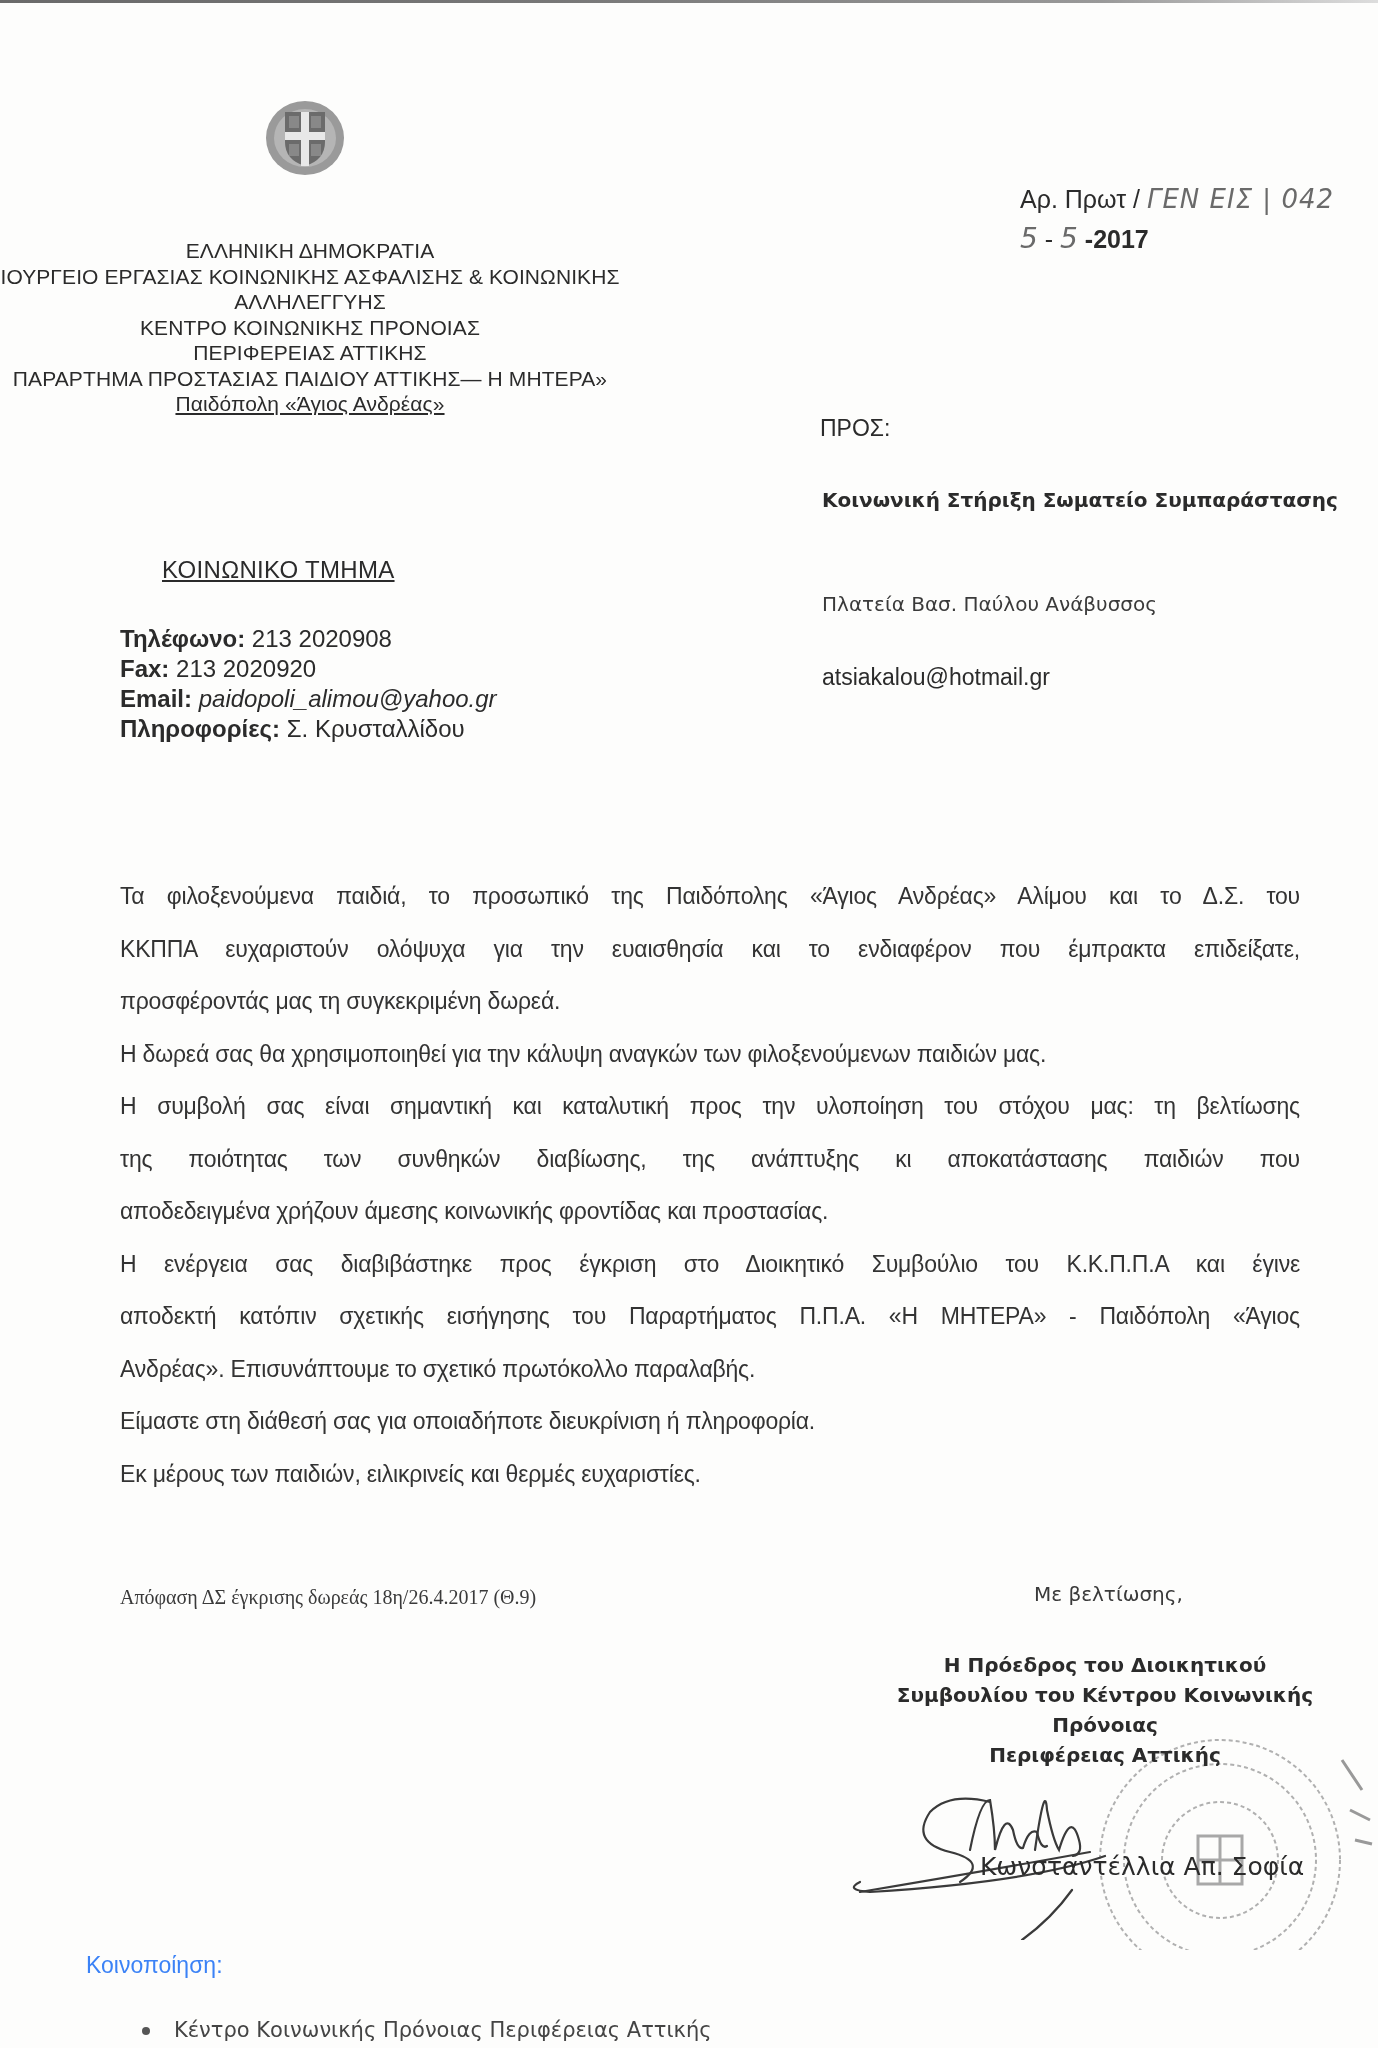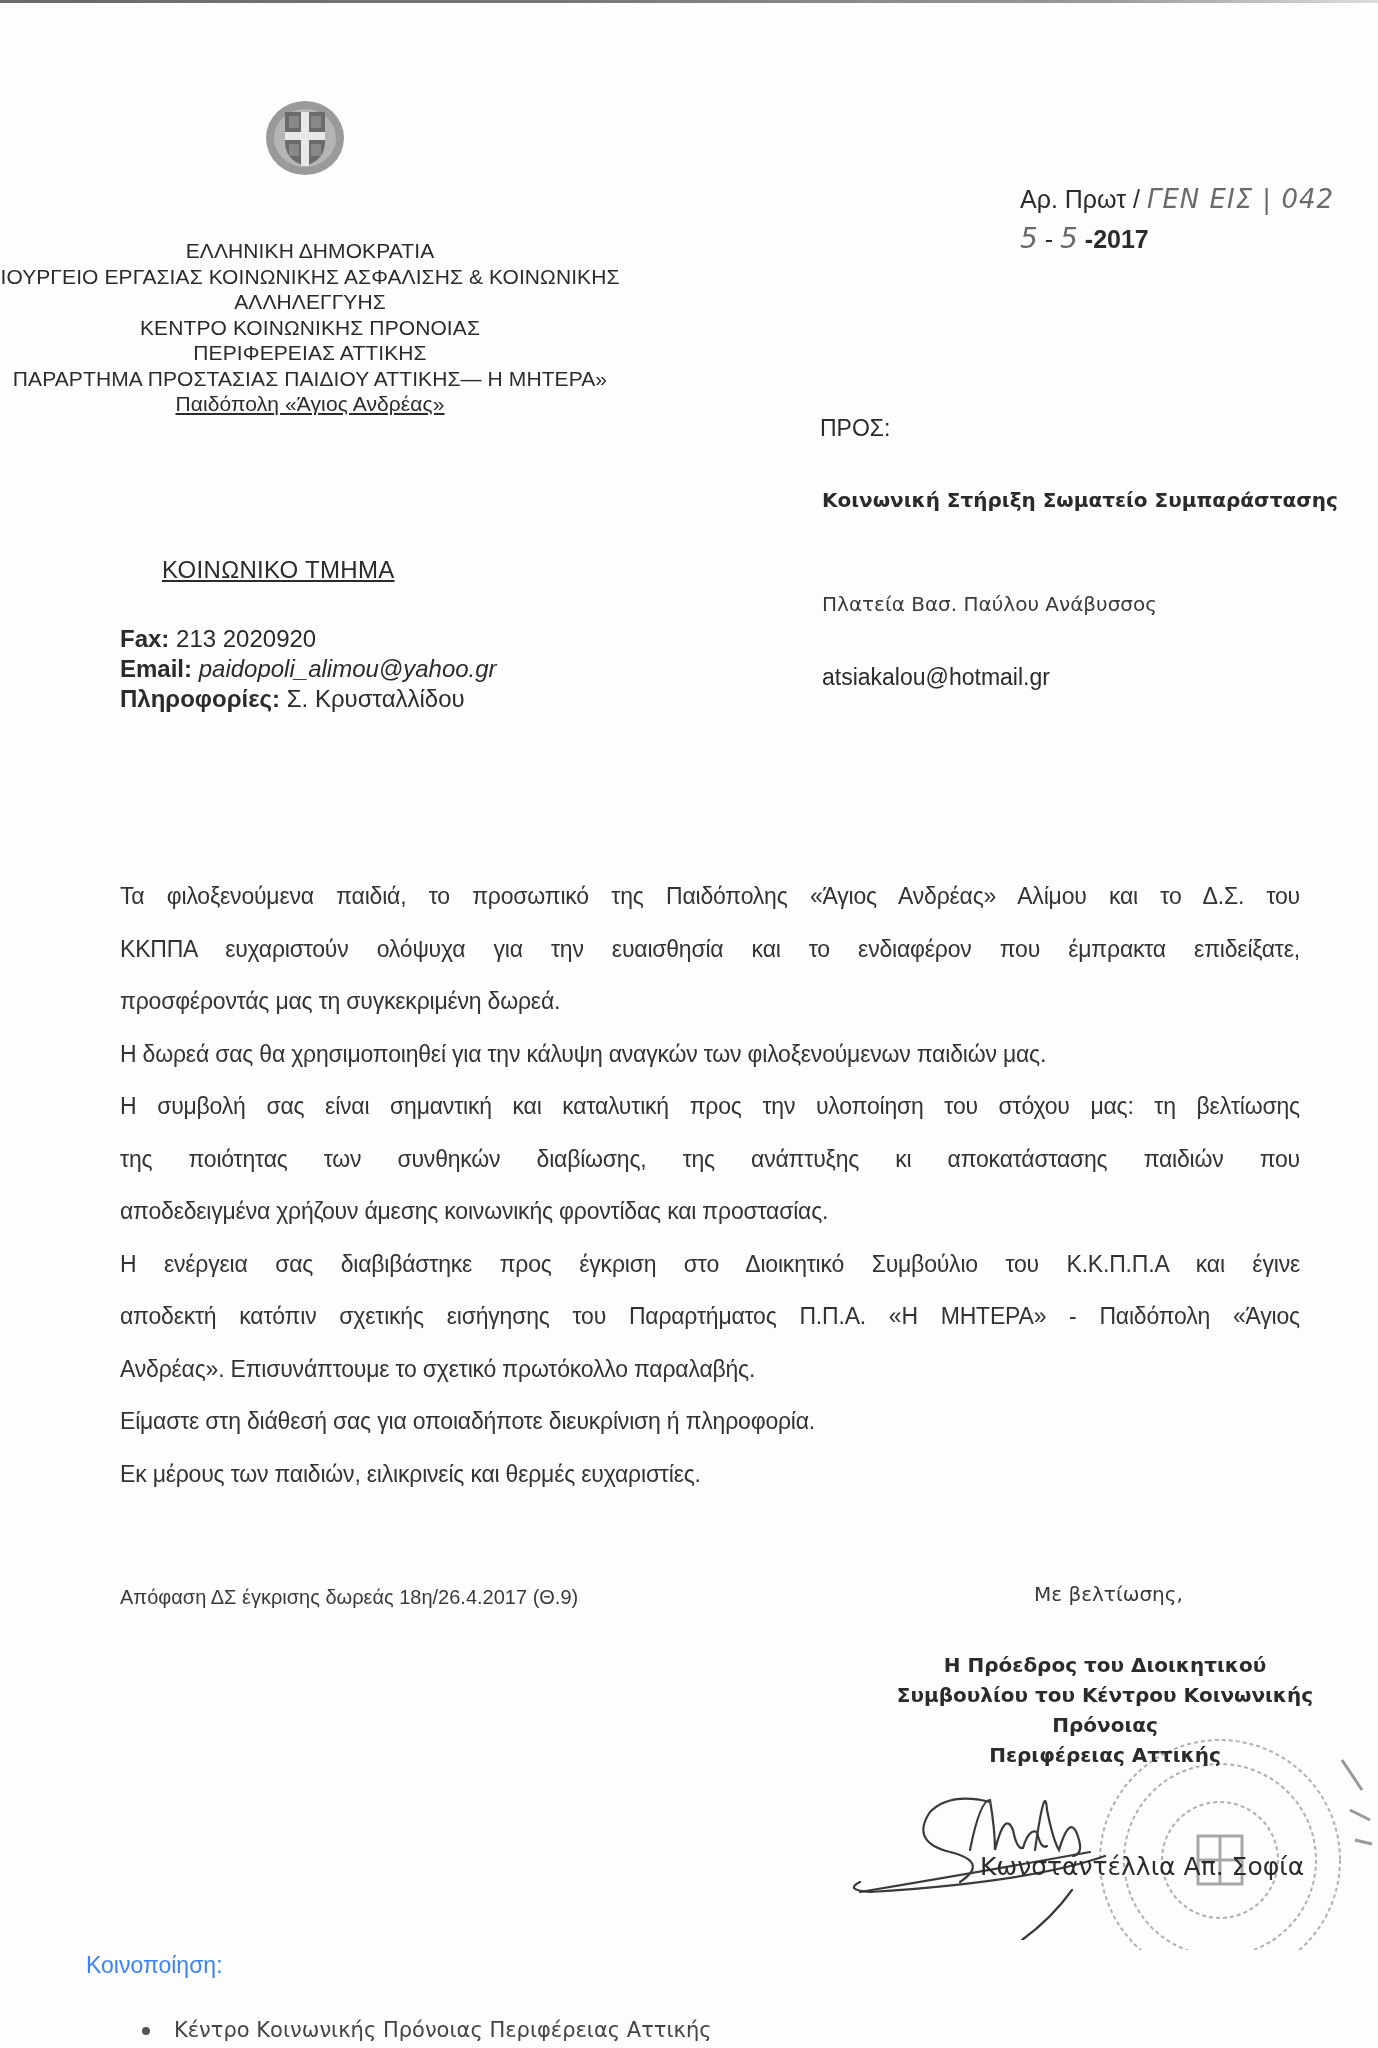--- a/index.html
+++ b/index.html
@@ -35,21 +35,21 @@
       font-size: 20px; line-height: 34px; color: #2b2b2b; white-space: nowrap;
     }
     .address { left: 822px; top: 592px; font-family: "DejaVu Sans", sans-serif; font-size: 20px; color: #3a3a3a; white-space: nowrap; }
     .rec-email { left: 822px; top: 664px; font-size: 23px; color: #2b2b2b; }
     .body-text {
       left: 120px; top: 870px; width: 1180px;
       font-size: 23px; line-height: 52.5px; color: #333; letter-spacing: -0.2px;
     }
     .body-text .p { white-space: nowrap; }
     .body-text .j { text-align: justify; text-align-last: justify; white-space: normal; }
-    .decision { left: 120px; top: 1586px; font-family: Liberation Sans, sans-serif; font-size: 20px; color: #3a3a3a; white-space: nowrap; }
+    .decision { left: 120px; top: 1586px; font-family: Liberation Serif, serif; font-size: 20px; color: #3a3a3a; white-space: nowrap; }
     .regards { left: 1034px; top: 1582px; font-family: "DejaVu Sans", sans-serif; font-size: 20px; color: #3a3a3a; }
     .signatory {
       left: 870px; top: 1650px; width: 470px; text-align: center;
       font-family: "DejaVu Sans", sans-serif; font-weight: bold; font-size: 20px; line-height: 30px; color: #2b2b2b;
     }
     .signer { left: 942px; top: 1852px; width: 400px; text-align: center; font-family: "DejaVu Sans", sans-serif; font-weight: normal; font-size: 25px; color: #2b2b2b; }
     .stamp { left: 1080px; top: 1720px; width: 298px; height: 230px; }
     .signature { left: 840px; top: 1780px; width: 340px; height: 160px; }
     .cc-label { left: 86px; top: 1952px; font-size: 23px; color: #3b82f6; }
     .cc-item { left: 142px; top: 2018px; font-family: "DejaVu Sans", sans-serif; font-size: 21px; color: #444; white-space: nowrap; }
@@ -87,20 +87,21 @@
 <div class="abs protocol">
   <span>Αρ. Πρωτ /</span>
   <span class="hand">ΓΕΝ ΕΙΣ | 042</span>
 </div>
 <div class="abs protocol-date">
   <span class="hand">5</span><span> - </span><span class="hand">5</span><b> -2017</b>
 </div>
 
 <div class="abs dept">ΚΟΙΝΩΝΙΚΟ ΤΜΗΜΑ</div>
 <div class="abs contact">
+  <div><b>Τηλέφωνο:</b><span> 213 2020908</span></div>
   <div><b>Fax:</b><span> 213 2020920</span></div>
   <div><b>Email:</b><i> paidopoli_alimou@yahoo.gr</i></div>
   <div><b>Πληροφορίες:</b><span> Σ. Κρυσταλλίδου</span></div>
 </div>
 
 <div class="abs pros">ΠΡΟΣ:</div>
 <div class="abs recipient">
   <div>Κοινωνική Στήριξη Σωματείο Συμπαράστασης</div>
 </div>
 <div class="abs address">Πλατεία Βασ. Παύλου Ανάβυσσος</div>

